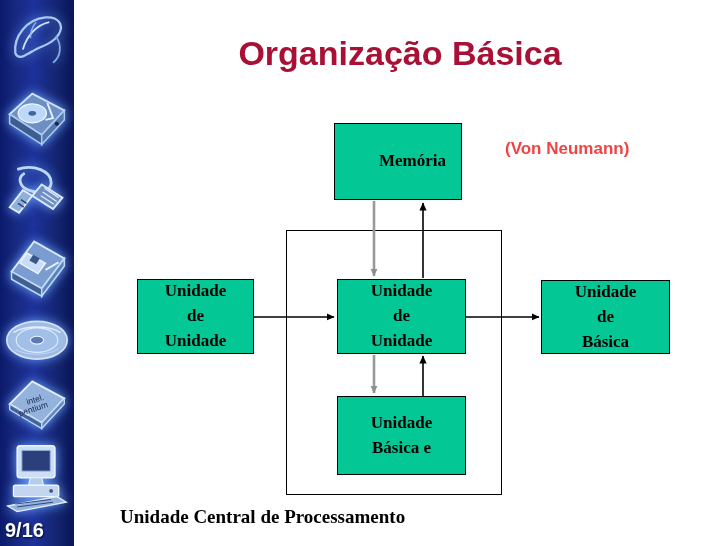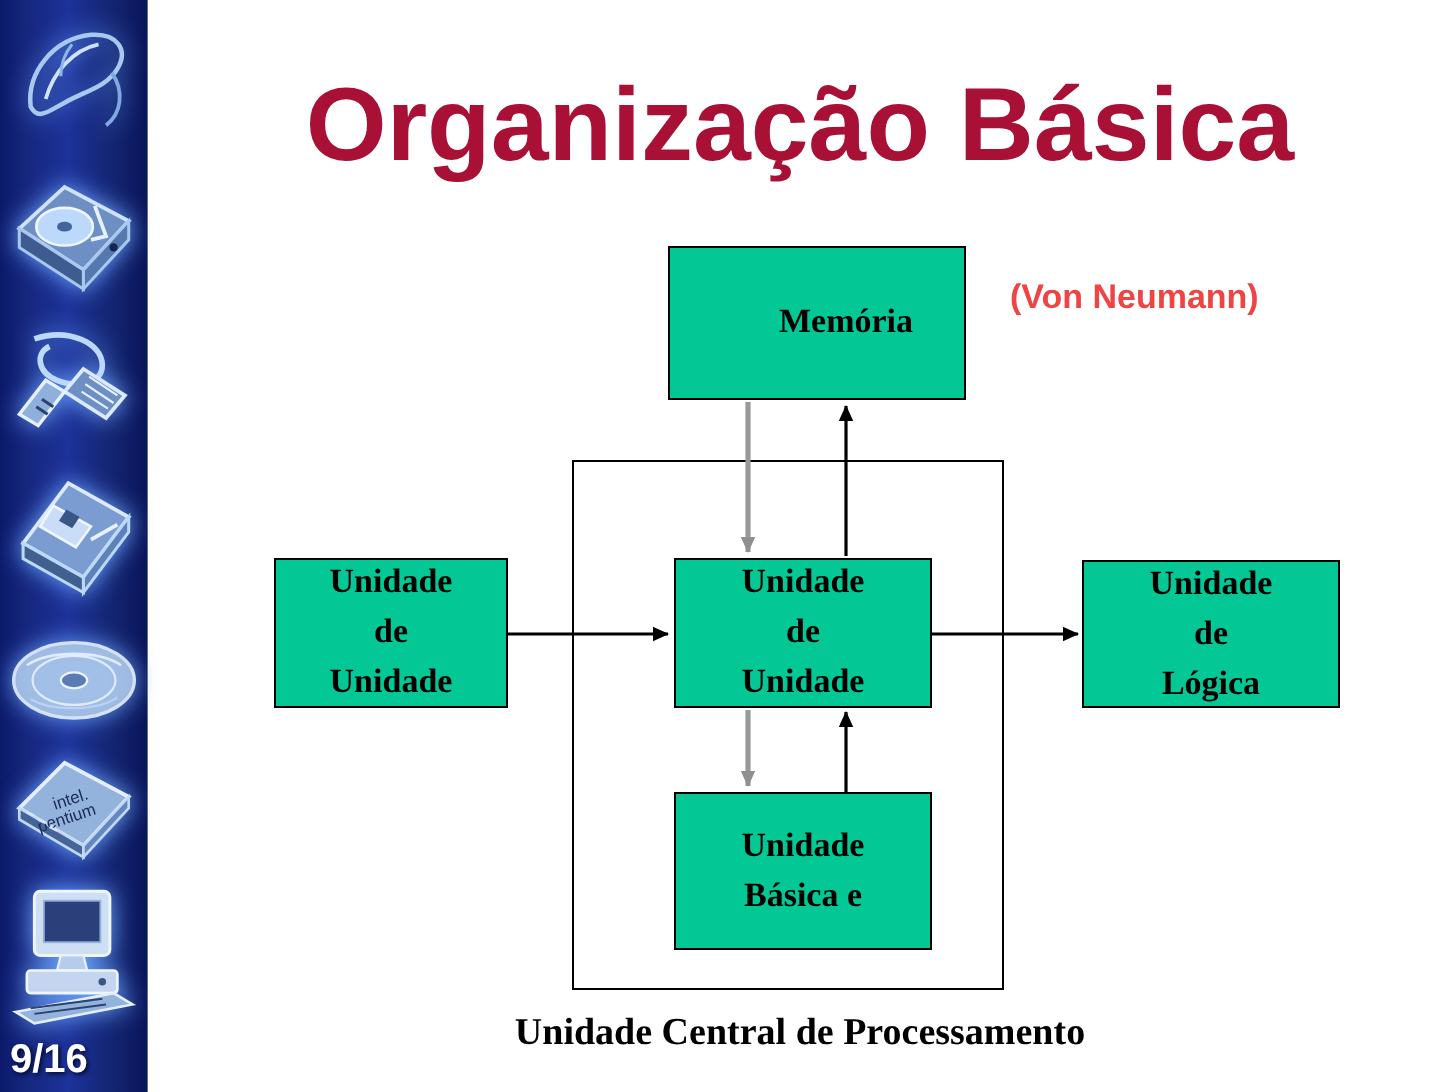--- a/index.html
+++ b/index.html
@@ -61,21 +61,21 @@
   }
 
   
   #title {
     position: absolute;
     left: 120px;
     top: 36px;
     width: 560px;
     text-align: center;
     color: #a81035;
-    font-size: 52px;
+    font-size: 34px;
     font-weight: bold;
     font-family: "Liberation Sans", sans-serif;
     line-height: 1.05;
     white-space: nowrap;
   }
   #subtitle {
     position: absolute;
     left: 505px;
     top: 99px;
     color: #ef4444;
@@ -104,21 +104,21 @@
     display: flex;
     flex-direction: column;
     align-items: center;
     justify-content: center;
     text-align: center;
     box-sizing: border-box;
     z-index: 3;
   }
   .gbox .ln { display: block; }
 
-  #box-memoria   { left: 334px; top: 123px; width: 149px; height: 77px; padding-left: 29px; }
+  #box-memoria   { left: 334px; top: 123px; width: 128px; height: 77px; padding-left: 29px; }
   #box-entrada   { left: 137px; top: 279px; width: 117px; height: 75px; }
   #box-controle  { left: 337px; top: 279px; width: 129px; height: 75px; }
   #box-saida     { left: 541px; top: 280px; width: 129px; height: 74px; }
   #box-ula       { left: 337px; top: 396px; width: 129px; height: 79px; }
 
   #cpu-frame {
     position: absolute;
     left: 286px; top: 230px;
     width: 216px; height: 265px;
     border: 1.5px solid #000000;
@@ -127,21 +127,21 @@
     z-index: 1;
   }
 
   .conn { position: absolute; z-index: 2; }
 
   #caption {
     position: absolute;
     left: 120px;
     top: 506px;
     width: 560px;
-    text-align: center;
+    text-align: left;
     color: #000000;
     font-family: "Liberation Serif", serif;
     font-weight: bold;
     font-size: 19px;
     white-space: nowrap;
   }
 </style>
 </head>
 <body>
 
@@ -270,21 +270,21 @@
 
     <div class="gbox" id="box-controle">
       <span class="ln">Unidade</span>
       <span class="ln">de</span>
       <span class="ln">Unidade</span>
     </div>
 
     <div class="gbox" id="box-saida">
       <span class="ln">Unidade</span>
       <span class="ln">de</span>
-      <span class="ln">Lógica</span>
+      <span class="ln">Básica</span>
     </div>
 
     <div class="gbox" id="box-ula">
       <span class="ln">Unidade</span>
       <span class="ln">Básica e</span>
     </div>
   </div>
 
   <div id="caption">Unidade Central de Processamento</div>
 

